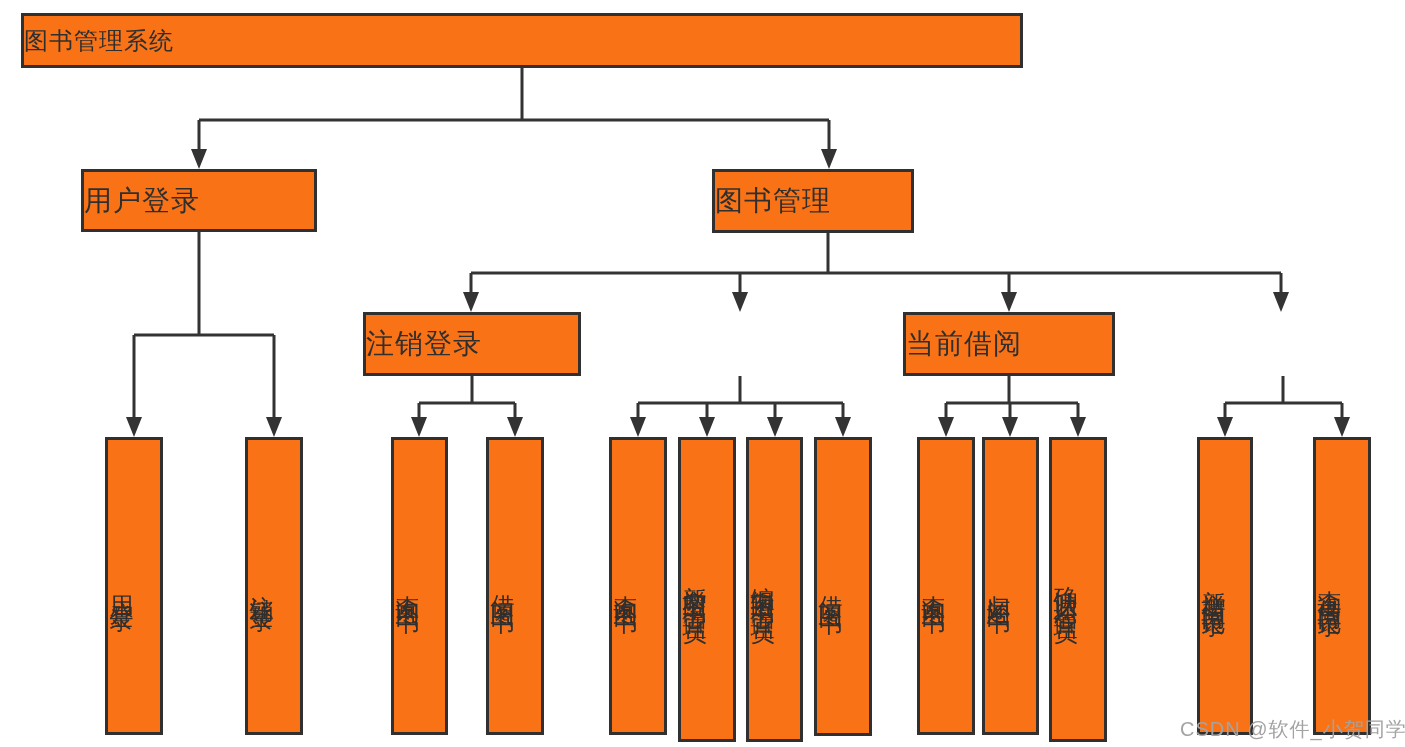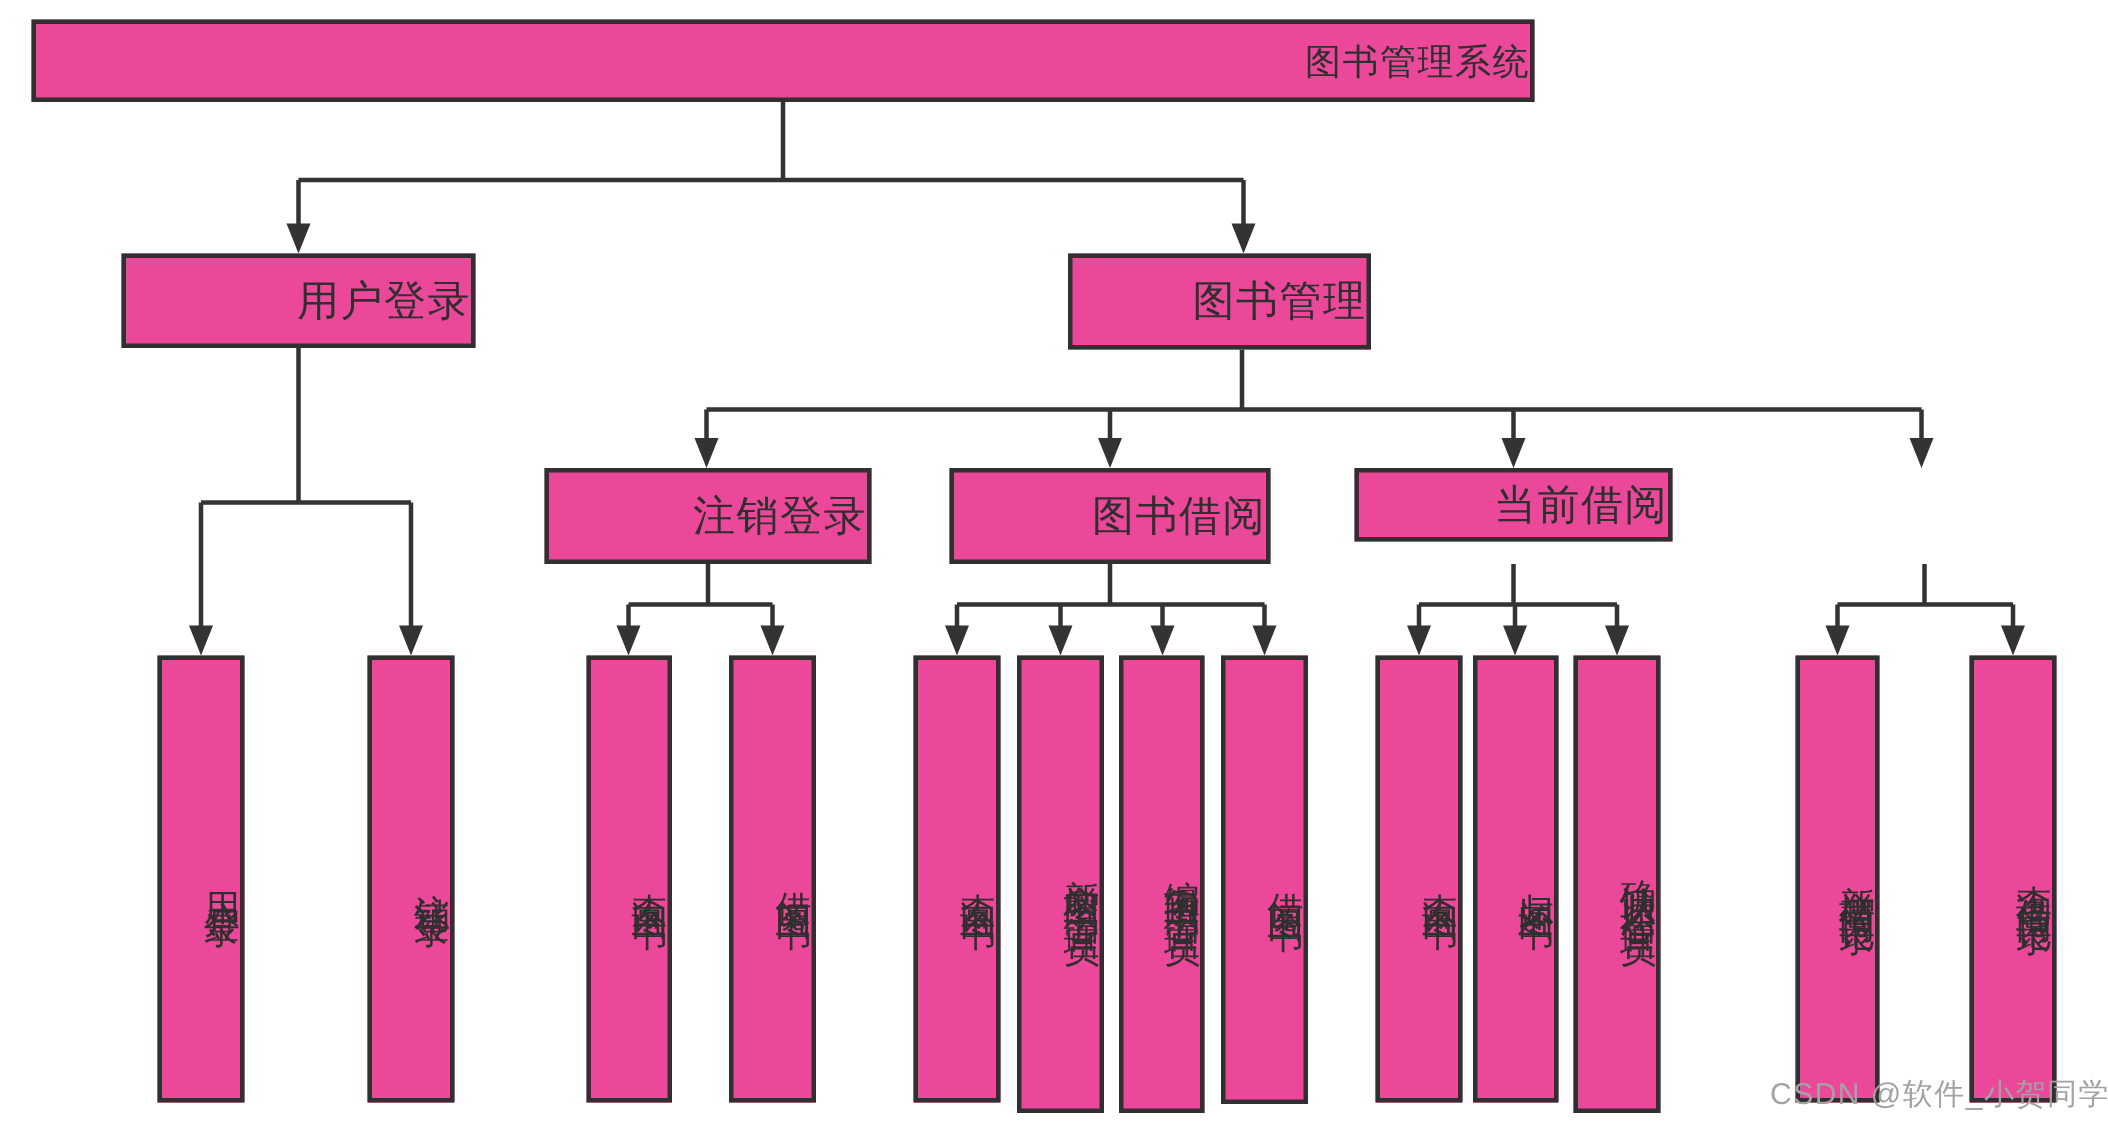--- a/index.html
+++ b/index.html
@@ -11,25 +11,25 @@
     overflow:hidden;
     color:#2f2f2f;
   }
   svg.connectors{
     position:absolute;left:0;top:0;width:1405px;height:747px;
     pointer-events:none;
   }
   .box{
     position:absolute;
     box-sizing:border-box;
-    background:#ec4899;
+    background:#f97316;
     border:3px solid #303030;
     display:flex;
     align-items:center;
-    justify-content:flex-end;
+    justify-content:flex-start;
     text-align:center;
   }
   .hbox{font-size:28px;letter-spacing:1px;}
   .root-box{font-size:24px;letter-spacing:1px;}
   .vbox .vtext{
     writing-mode:vertical-rl;
     text-orientation:mixed;
     font-size:24px;
     letter-spacing:5px;
     line-height:1.1;
@@ -97,24 +97,21 @@
   <div class="box hbox" style="left:81px;top:169px;width:236px;height:63px;">
     <span>用户登录</span>
   </div>
   <div class="box hbox" style="left:712px;top:169px;width:202px;height:64px;">
     <span>图书管理</span>
   </div>
 
   <div class="box hbox" style="left:363px;top:312px;width:218px;height:64px;">
     <span>注销登录</span>
   </div>
-  <div class="box hbox" style="left:633px;top:312px;width:214px;height:64px;">
-    <span>图书借阅</span>
-  </div>
-  <div class="box hbox" style="left:903px;top:312px;width:212px;height:49px;">
+  <div class="box hbox" style="left:903px;top:312px;width:212px;height:64px;">
     <span>当前借阅</span>
   </div>
 
   <div class="box vbox" style="left:105px;top:437px;width:58px;height:298px;">
     <span class="vtext">用户登录</span>
   </div>
   <div class="box vbox" style="left:245px;top:437px;width:58px;height:298px;">
     <span class="vtext">注销登录</span>
   </div>
 

